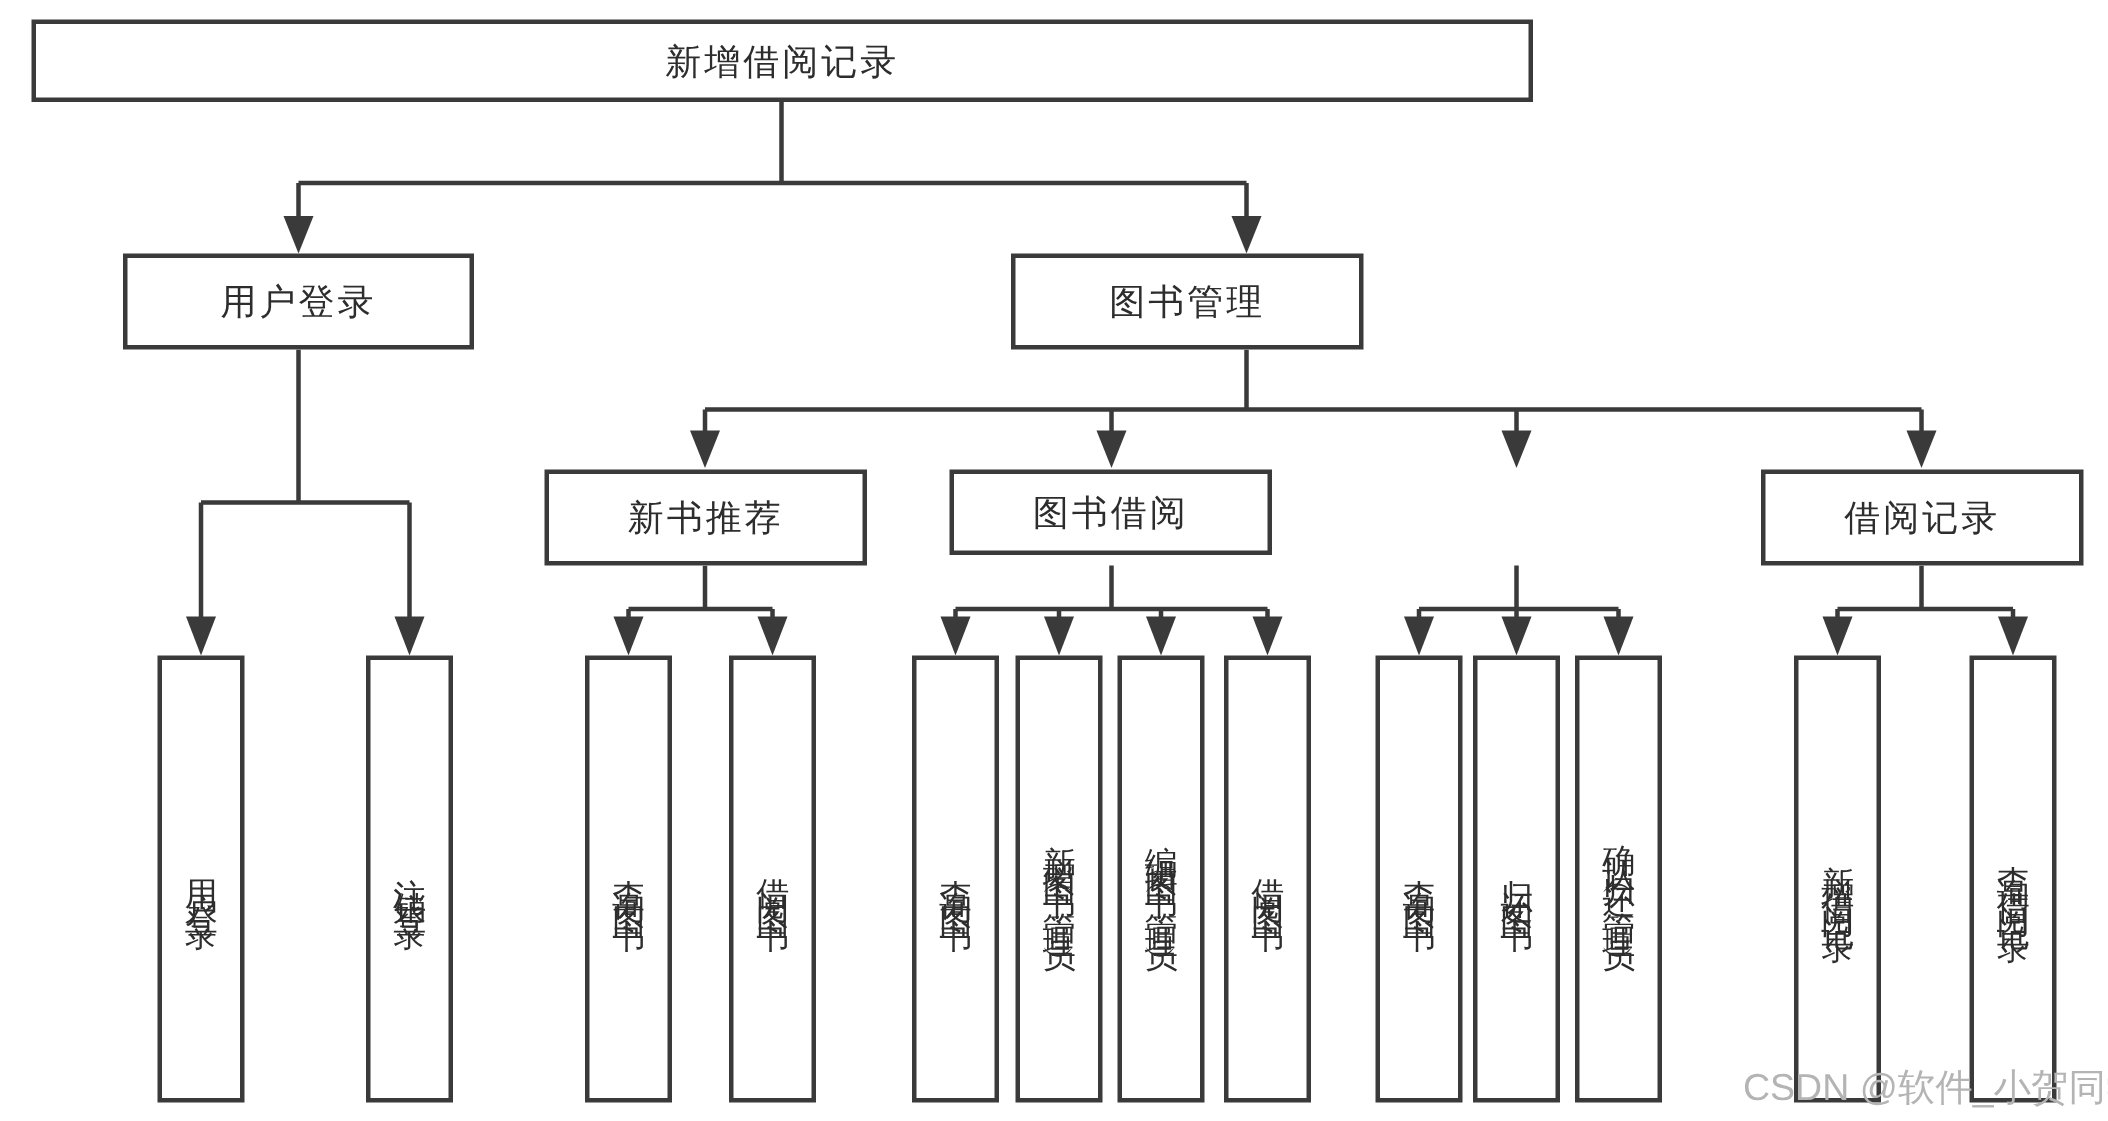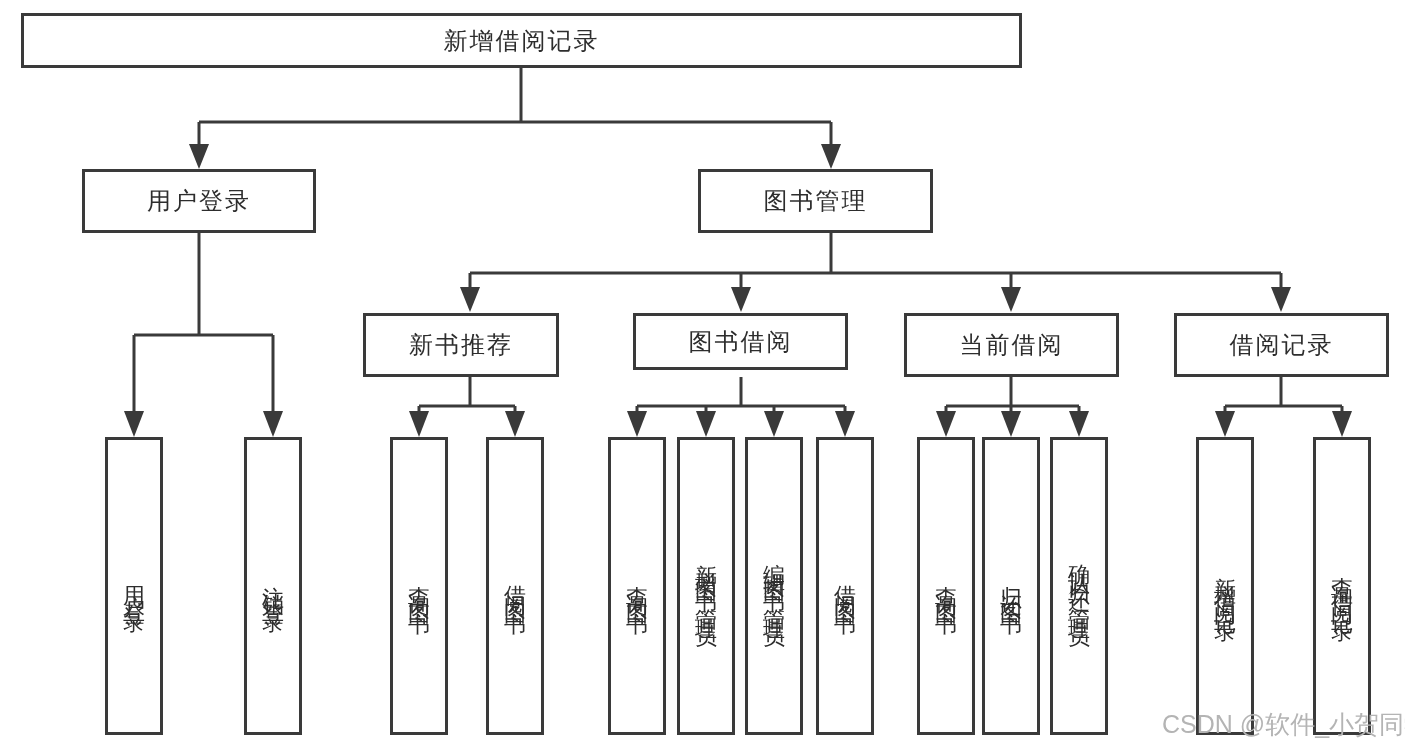--- a/index.html
+++ b/index.html
@@ -106,25 +106,24 @@
     <g>
       <path d="M1281 377 V406 M1225 406 H1342 M1225 406 V414 M1342 406 V414"></path>
       <polygon points="1215,411 1235,411 1225,437"></polygon>
       <polygon points="1332,411 1352,411 1342,437"></polygon>
     </g>
   </svg>
 
   <div class="node" style="left:21px;top:13px;width:1001px;height:55px;">新增借阅记录</div>
 
   <div class="node" style="left:82px;top:169px;width:234px;height:64px;">用户登录</div>
-  <div class="node" style="left:698px;top:169px;width:235px;height:64px;">图书管理</div>
+  <div class="node" style="left:674px;top:169px;width:235px;height:64px;">图书管理</div>
 
-  <div class="node" style="left:363px;top:313px;width:196px;height:64px;">新书推荐</div>
+  <div class="node" style="left:363px;top:313px;width:215px;height:64px;">新书推荐</div>
   <div class="node" style="left:633px;top:313px;width:215px;height:57px;">图书借阅</div>
-  <div class="node" style="left:904px;top:313px;width:215px;height:64px;">当前借阅</div>
   <div class="node" style="left:1174px;top:313px;width:215px;height:64px;">借阅记录</div>
 
   <div class="vnode" style="left:105px;">
     <span class="vlabel">用户登录</span>
   </div>
   <div class="vnode" style="left:244px;">
     <span class="vlabel">注销登录</span>
   </div>
 
   <div class="vnode" style="left:390px;">

